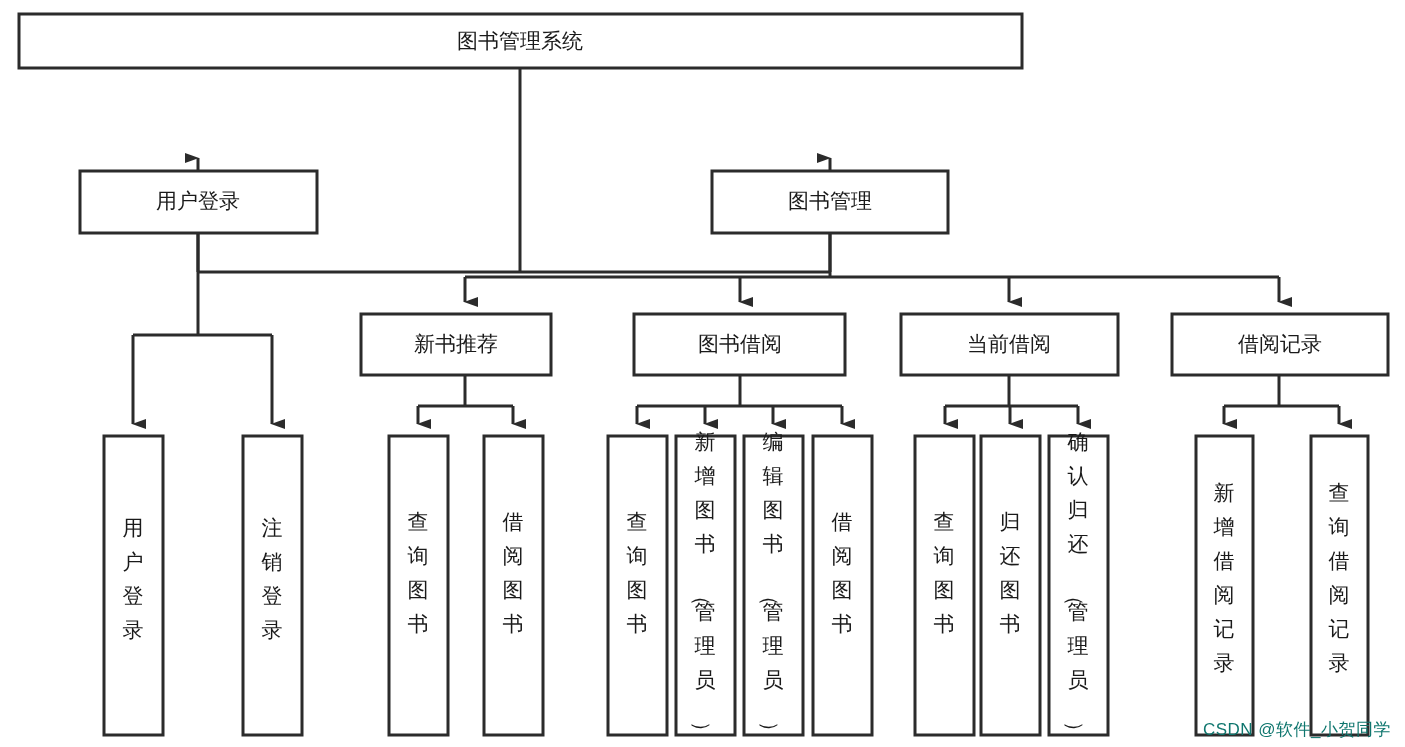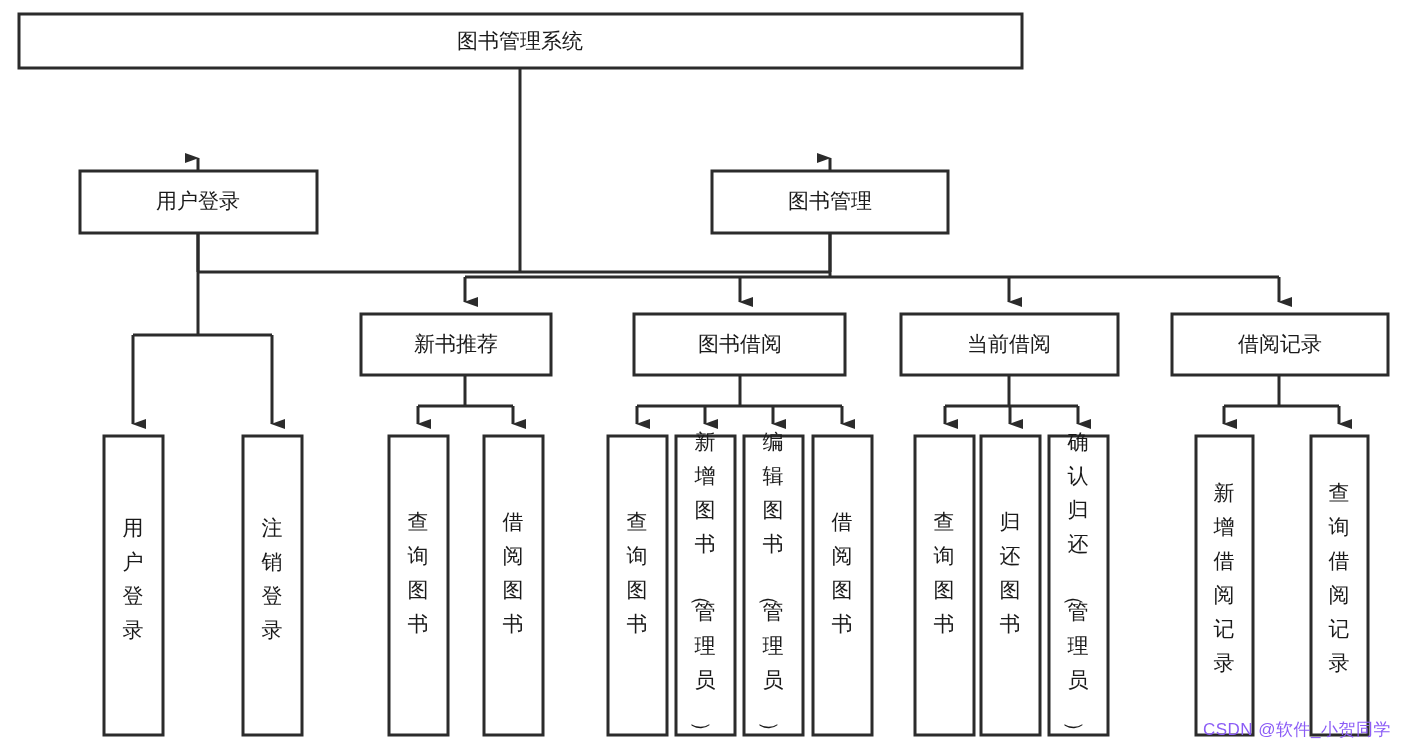--- a/index.html
+++ b/index.html
@@ -36,21 +36,21 @@
     font-size:21px;
     fill:#1a1a1a;
     text-anchor:middle;
   }
   .watermark{
     position:absolute;
     right:14px;
     bottom:6px;
     font-family:"Liberation Sans","DejaVu Sans",sans-serif;
     font-size:17px;
-    color:#8b5cf6;
+    color:#0f766e;
     letter-spacing:.5px;
     white-space:nowrap;
     user-select:none;
   }
 </style>
 </head>
 <body>
 
 <div id="diagram-root">
 

